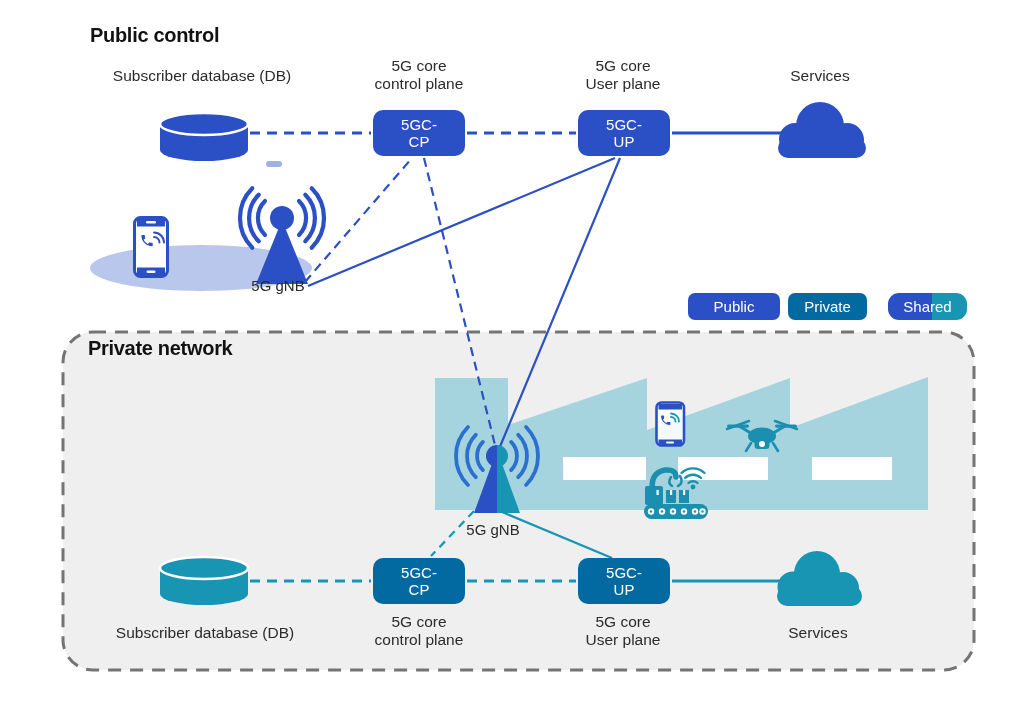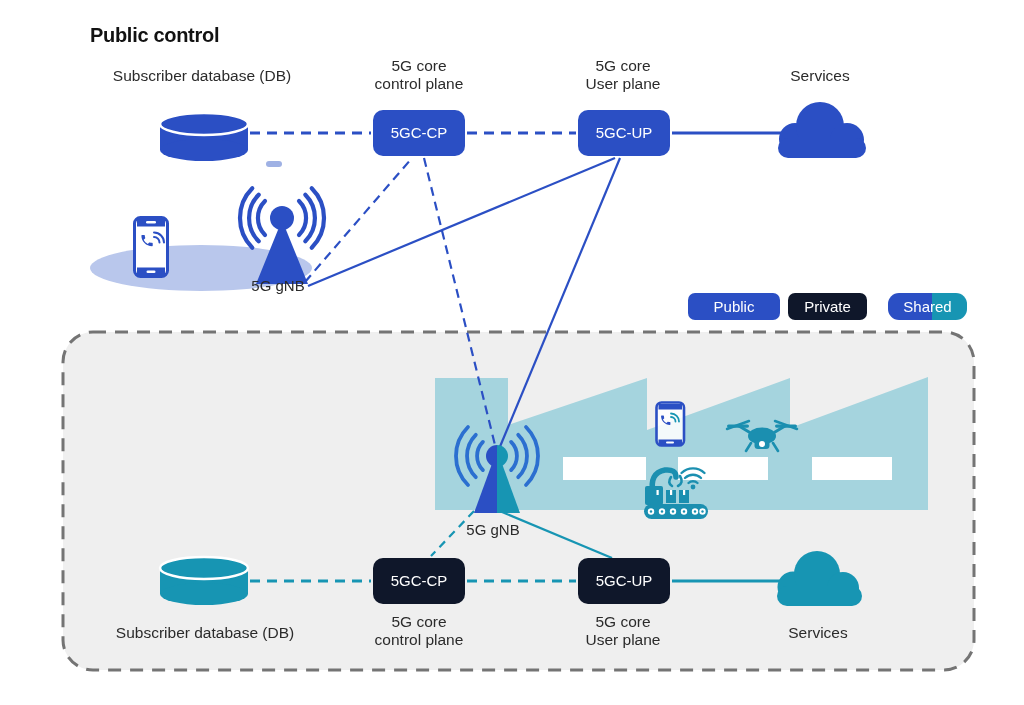--- a/index.html
+++ b/index.html
@@ -12,25 +12,25 @@
     position:absolute; font-weight:bold; font-size:20px; color:#121212;
     letter-spacing:-0.3px; white-space:nowrap;
   }
   .lbl {
     position:absolute; text-align:center; color:#2b2b2b; font-size:15.5px;
     line-height:1.18;
   }
   .lbl span { display:block; }
   .node-box {
     position:absolute; width:92px; height:46px; border-radius:10px; color:#fff;
-    display:flex; flex-direction:row; align-items:center; justify-content:center;
+    display:flex; flex-direction:column; align-items:center; justify-content:center;
     font-size:15px; line-height:1.15; text-align:center;
   }
   .bg-navy { background:#2b4fc4; }
-  .bg-teal { background:#0f172a;text-align:center; }
+  .bg-teal { background:#0369a1;text-align:center; }
   .pill {
     position:absolute; top:293px; height:27px; border-radius:7px; color:#fff;
     display:flex; align-items:center; justify-content:center; font-size:15px;
   }
   .pill-shared { background:linear-gradient(90deg,#2b4fc4 0 56%,#1795b3 56% 100%);border-radius:11px; }
 </style>
 </head>
 <body>
 
 <div class="stage">
@@ -219,20 +219,21 @@
   <span>5GC-</span>
   <span>UP</span>
 </div>
 
 <div class="lbl" style="left:230px; top:277px; width:96px; font-size:15px;">5G gNB</div>
 
 <div class="pill bg-navy" style="left:688px; width:92px;">Public</div>
 <div class="pill bg-teal" style="left:788px; width:79px;">Private</div>
 <div class="pill pill-shared" style="left:888px; width:79px;">Shared</div>
 
+<div class="title" style="left:88px; top:337px;">Private network</div>
 
 <div class="lbl" style="left:445px; top:521px; width:96px; font-size:15px;">5G gNB</div>
 
 <div class="lbl" style="left:85px; top:624px; width:240px;">Subscriber database (DB)</div>
 
 <div class="lbl" style="left:349px; top:613px; width:140px;">
   <span>5G core</span>
   <span>control plane</span>
 </div>
 

